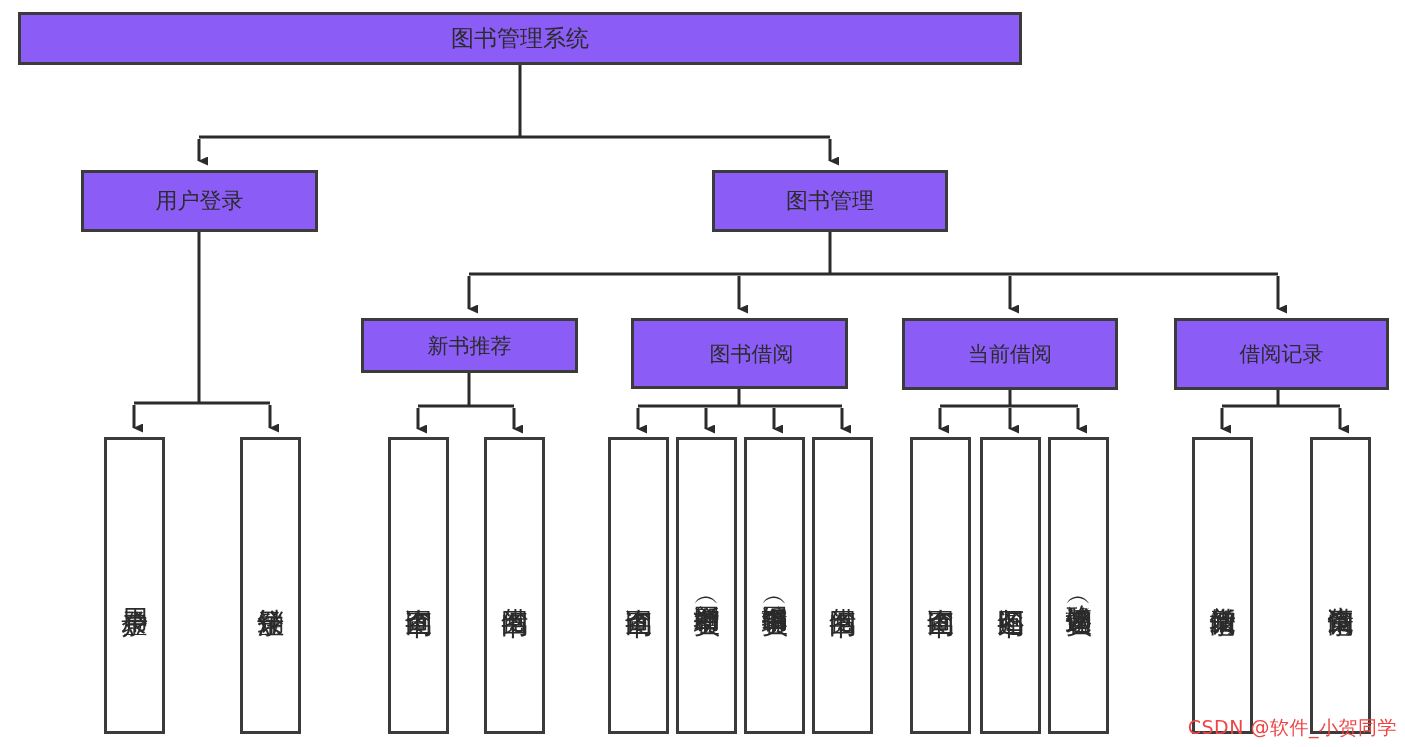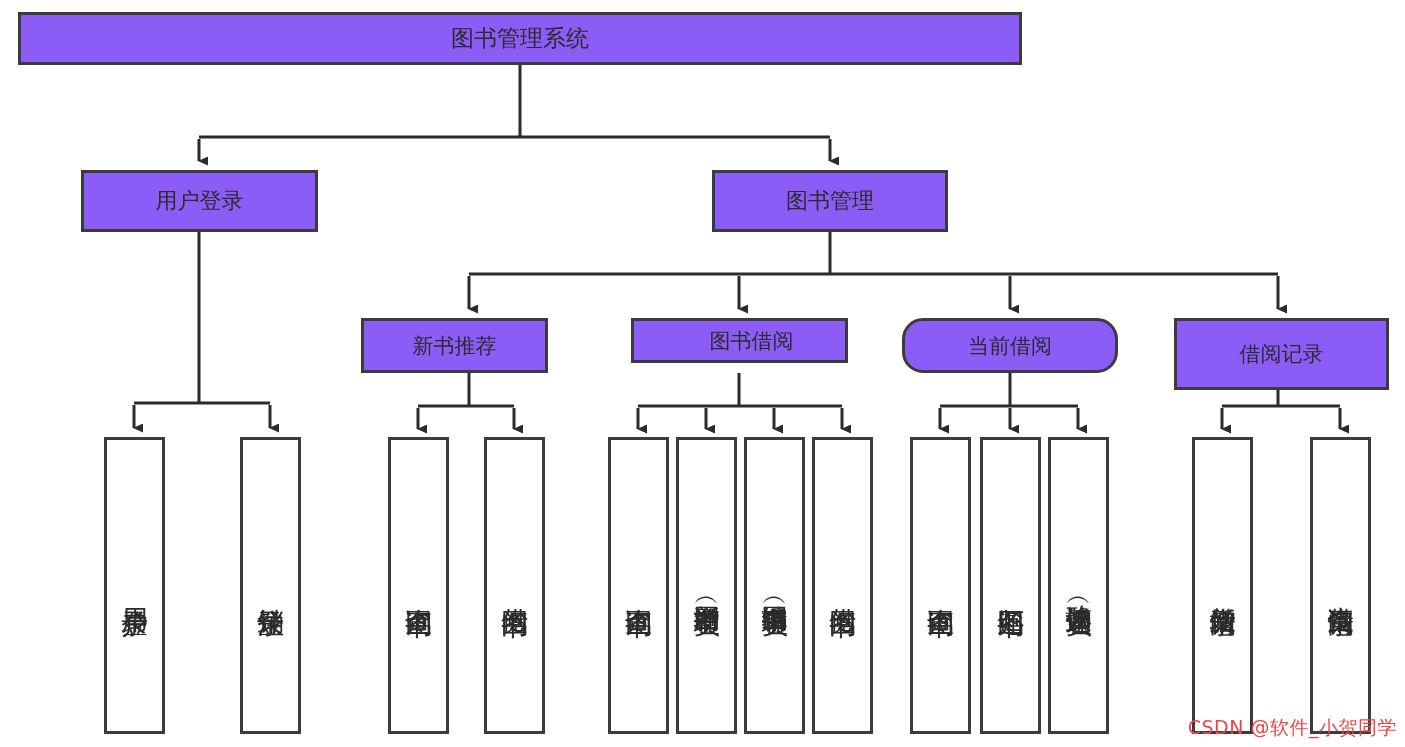--- a/index.html
+++ b/index.html
@@ -119,27 +119,27 @@
     <span>图书管理系统</span>
   </div>
 
   <div class="node lvl2" style="left:81px;top:170px;width:237px;height:62px;">
     <span>用户登录</span>
   </div>
   <div class="node lvl2" style="left:712px;top:170px;width:236px;height:62px;">
     <span>图书管理</span>
   </div>
 
-  <div class="node lvl3" style="left:361px;top:318px;width:187px;height:55px;">
+  <div class="node lvl3" style="left:361px;top:318px;width:217px;height:55px;">
     <span>新书推荐</span>
   </div>
-  <div class="node lvl3" style="left:631px;top:318px;width:217px;height:45px;padding-left:24px;">
+  <div class="node lvl3" style="left:631px;top:318px;width:217px;height:71px;padding-left:24px;">
     <span>图书借阅</span>
   </div>
-  <div class="node lvl3" style="left:902px;top:318px;width:216px;height:55px;border-radius:21px;">
+  <div class="node lvl3" style="left:902px;top:318px;width:216px;height:72px;">
     <span>当前借阅</span>
   </div>
   <div class="node lvl3" style="left:1174px;top:318px;width:215px;height:72px;">
     <span>借阅记录</span>
   </div>
 
   <div class="leaf" style="left:104px;top:437px;width:61px;height:297px;">
     <span class="vtext">用户登录</span>
   </div>
   <div class="leaf" style="left:240px;top:437px;width:61px;height:297px;">

